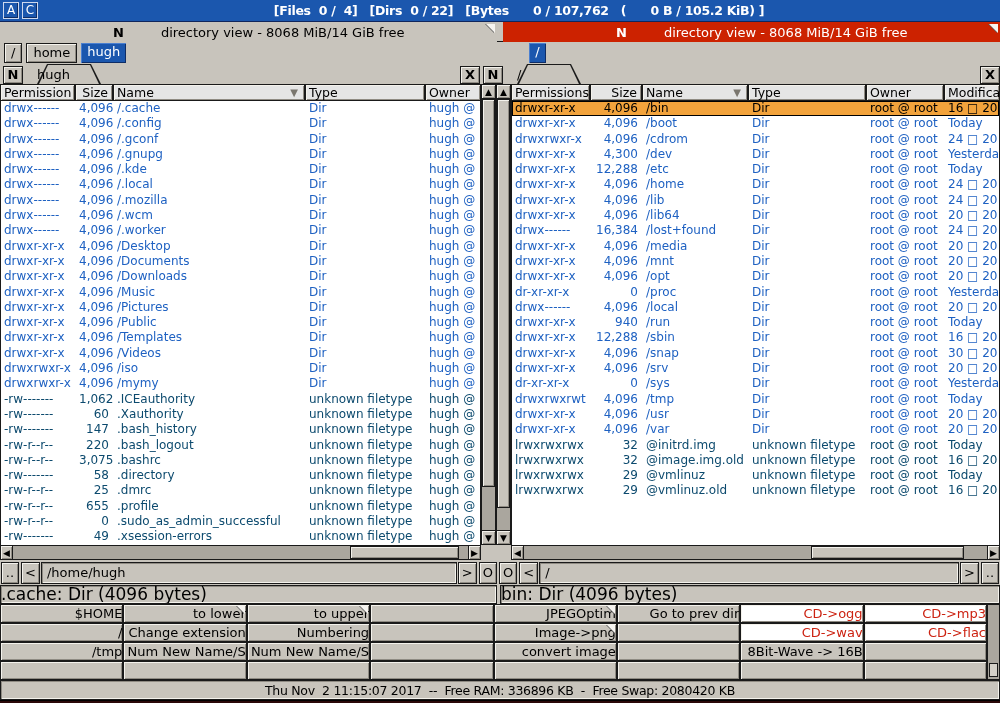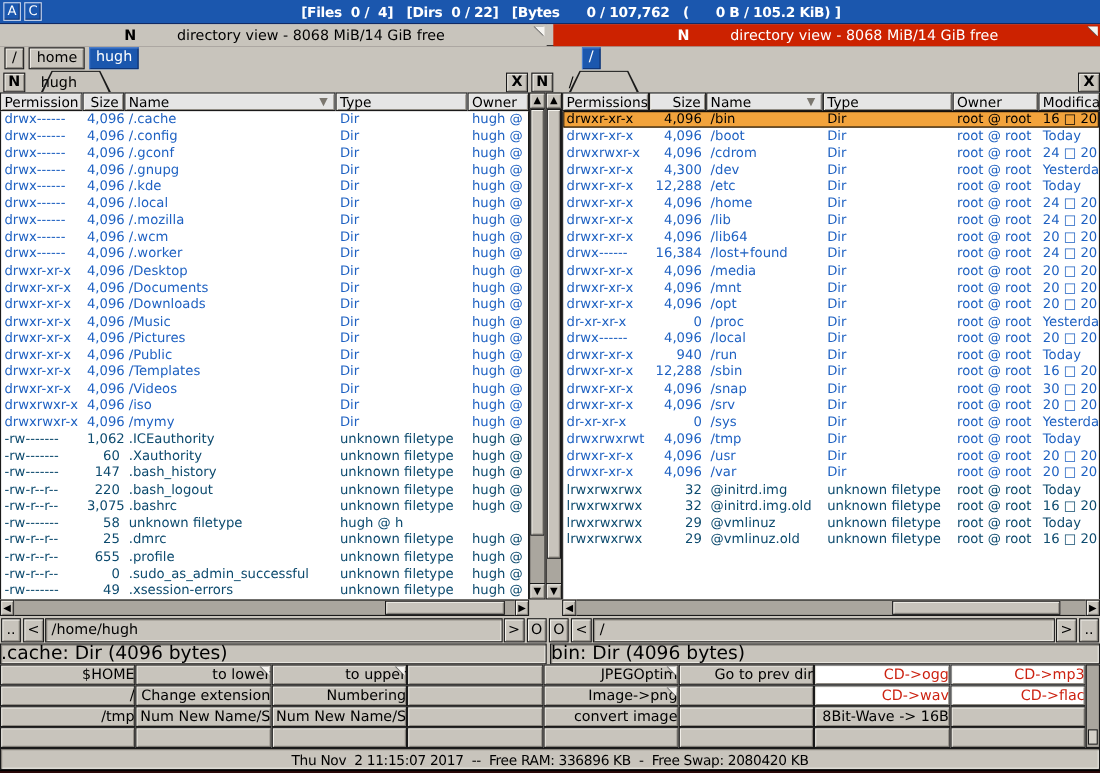--- a/index.html
+++ b/index.html
@@ -395,20 +395,21 @@
         <div class="row file">
           <div class="c c-permission">-rw-r--r--</div>
           <div class="c c-size">3,075</div>
           <div class="c c-name">.bashrc</div>
           <div class="c c-type">unknown filetype</div>
           <div class="c c-owner">hugh @ h</div>
         </div>
         <div class="row file">
           <div class="c c-permission">-rw-------</div>
           <div class="c c-size">58</div>
+          <div class="c c-name">.directory</div>
           <div class="c c-type">unknown filetype</div>
           <div class="c c-owner">hugh @ h</div>
         </div>
         <div class="row file">
           <div class="c c-permission">-rw-r--r--</div>
           <div class="c c-size">25</div>
           <div class="c c-name">.dmrc</div>
           <div class="c c-type">unknown filetype</div>
           <div class="c c-owner">hugh @ h</div>
         </div>
@@ -652,21 +653,21 @@
           <div class="c c-permission">lrwxrwxrwx</div>
           <div class="c c-size">32</div>
           <div class="c c-name">@initrd.img</div>
           <div class="c c-type">unknown filetype</div>
           <div class="c c-owner">root @ root</div>
           <div class="c c-modified">Today</div>
         </div>
         <div class="row file">
           <div class="c c-permission">lrwxrwxrwx</div>
           <div class="c c-size">32</div>
-          <div class="c c-name">@initrd.img.old</div>
+          <div class="c c-name">@image.img.old</div>
           <div class="c c-type">unknown filetype</div>
           <div class="c c-owner">root @ root</div>
           <div class="c c-modified">16 □ 20</div>
         </div>
         <div class="row file">
           <div class="c c-permission">lrwxrwxrwx</div>
           <div class="c c-size">29</div>
           <div class="c c-name">@vmlinuz</div>
           <div class="c c-type">unknown filetype</div>
           <div class="c c-owner">root @ root</div>

